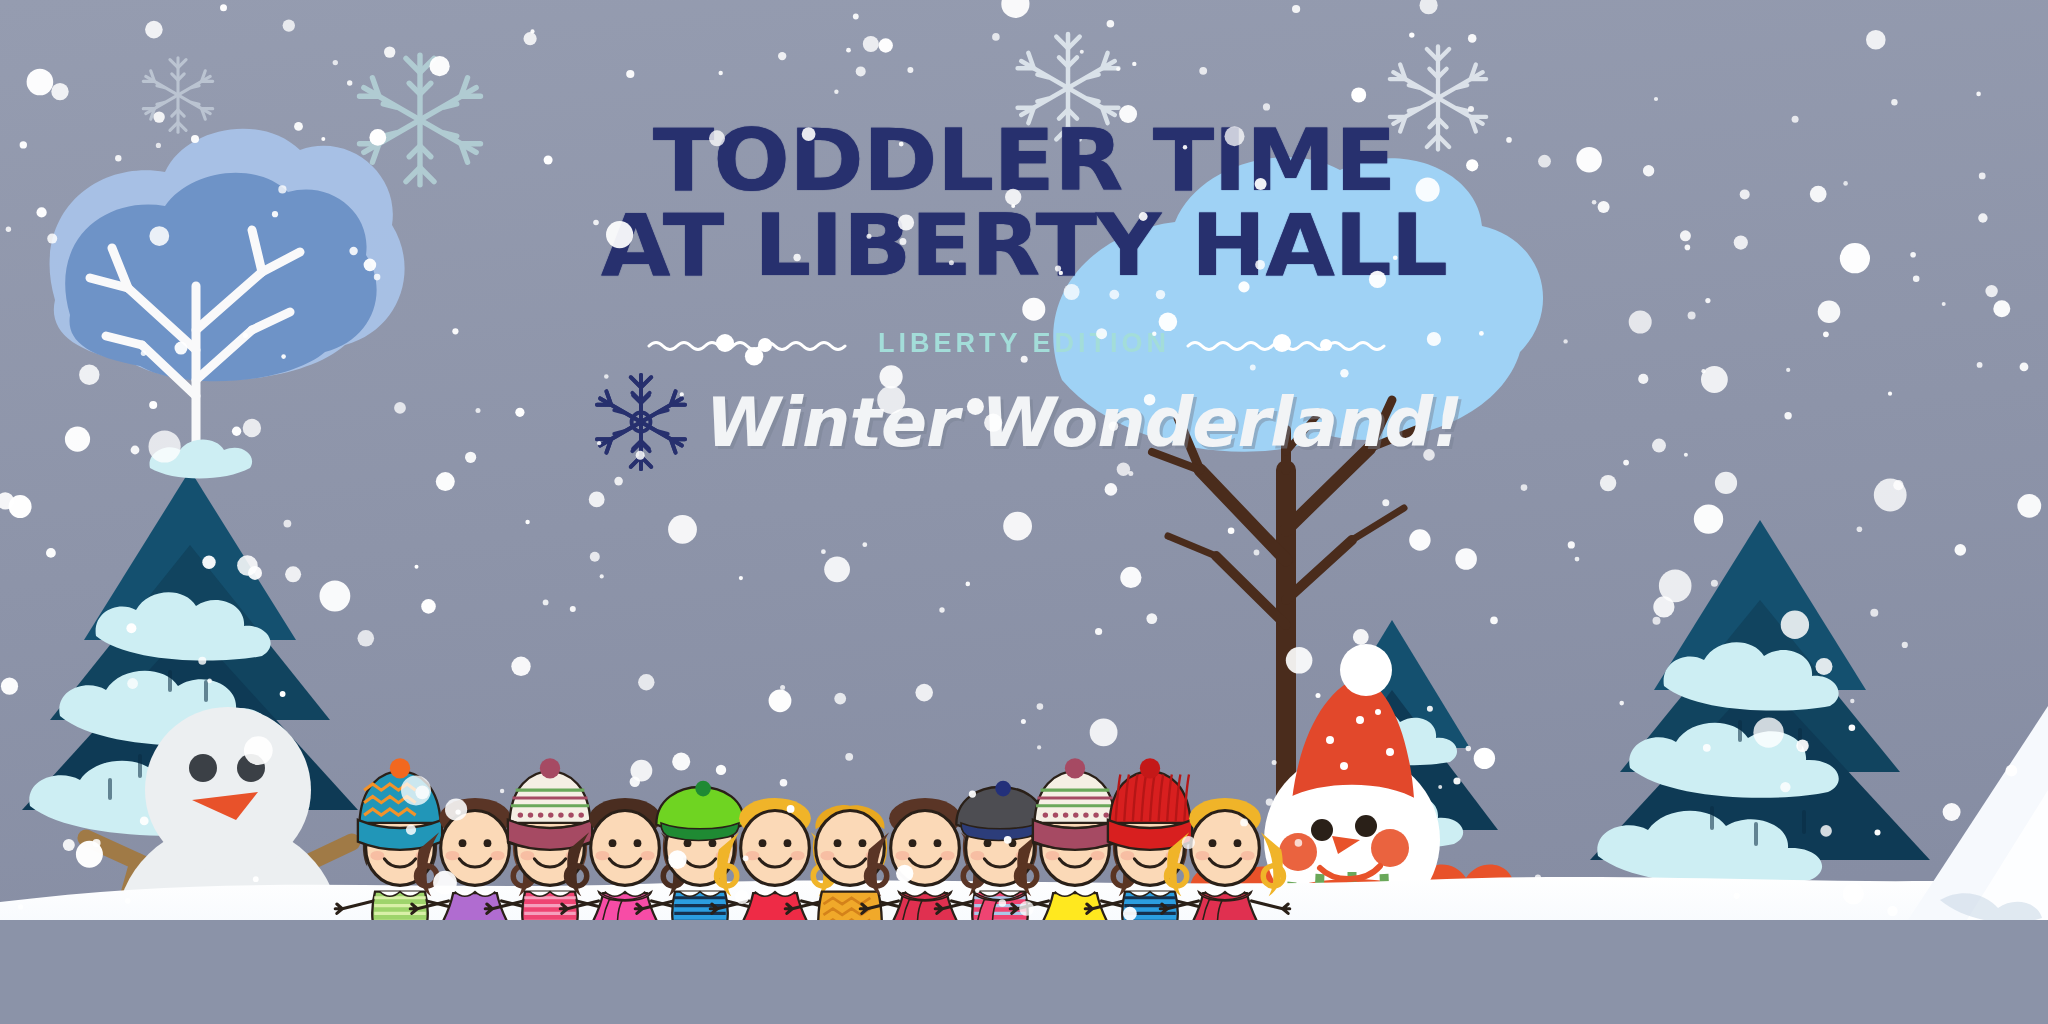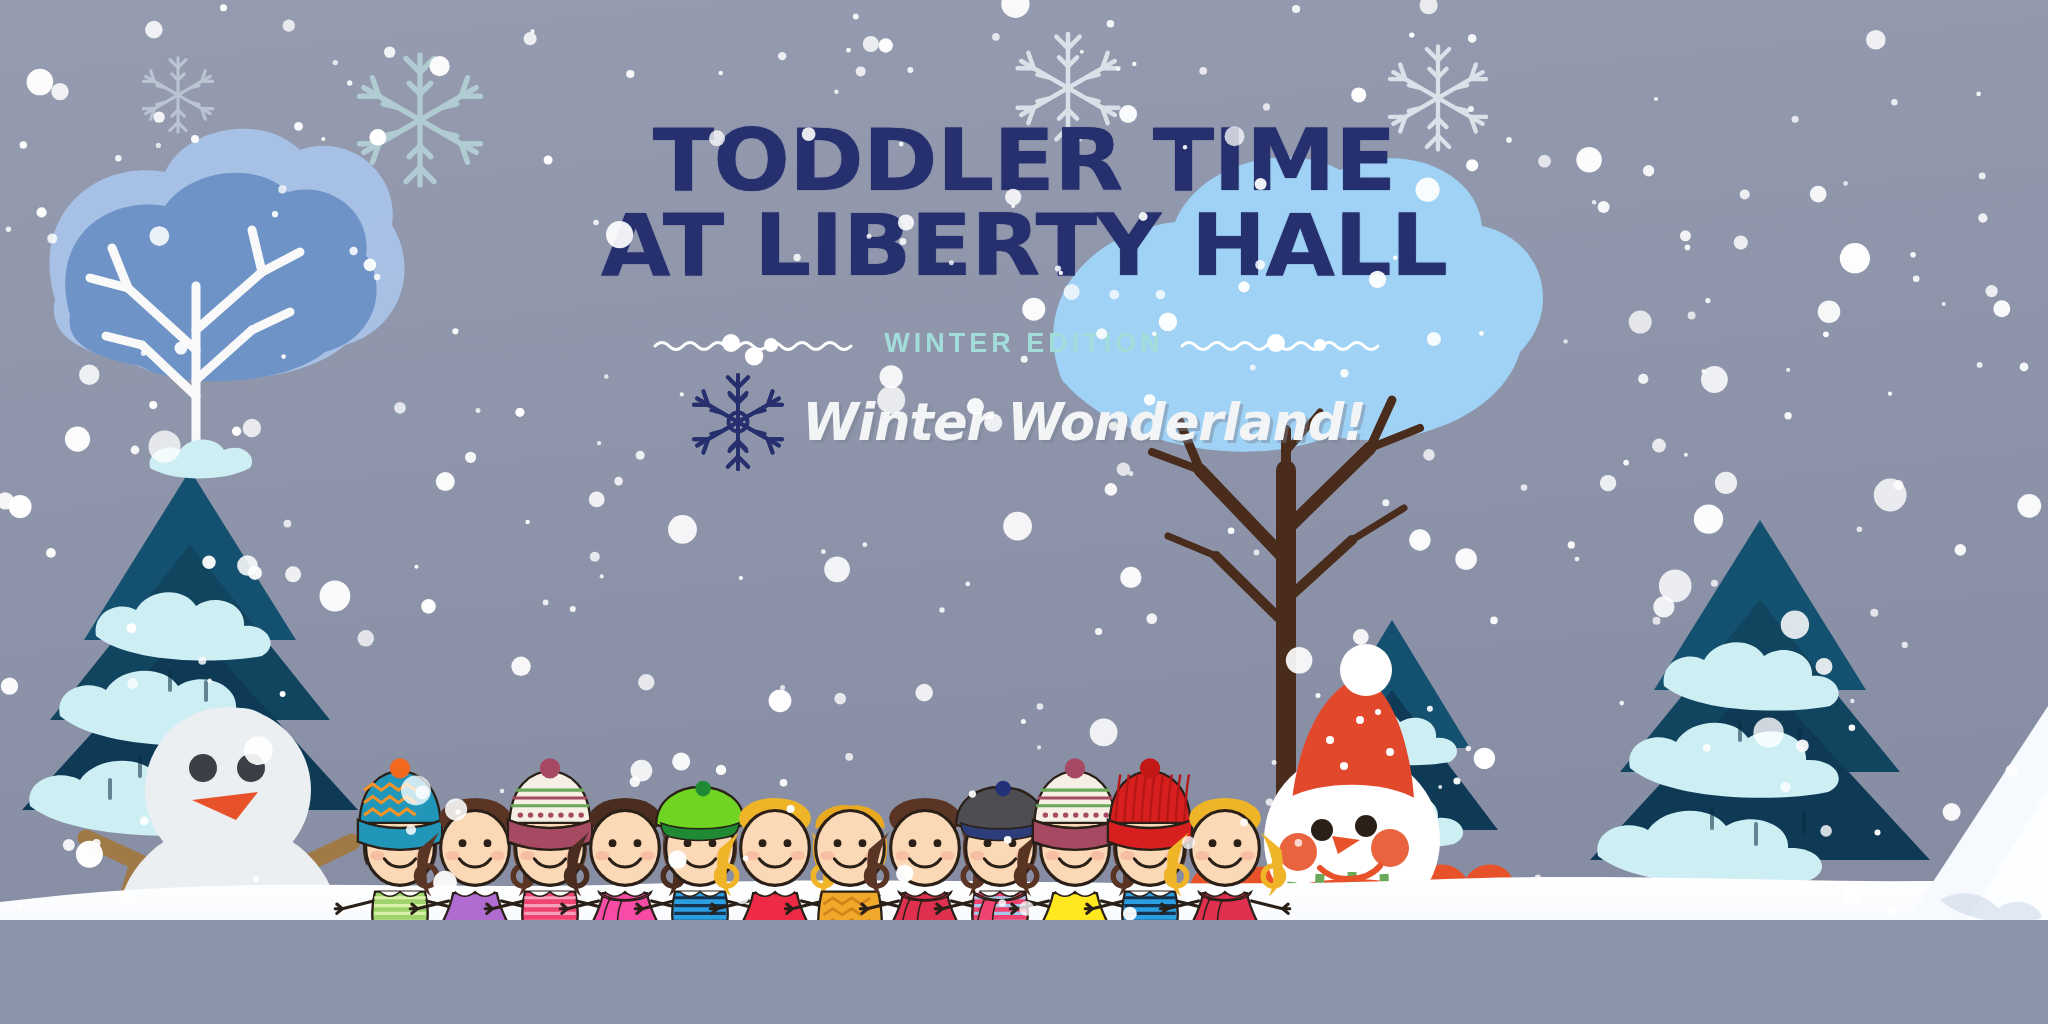--- a/index.html
+++ b/index.html
@@ -42,21 +42,21 @@
     color:#a3ddd9;
   }
   .wave{width:215px;height:20px;}
   #script-row{
     display:flex;align-items:center;justify-content:center;
     gap:10px;margin-top:8px;
   }
   #script{
     font-family:"DejaVu Sans",sans-serif;
     font-style:italic;font-weight:bold;
-    font-size:51px;color:#f2f4f6;
+    font-size:68px;color:#f2f4f6;
     letter-spacing:-1px;
     text-shadow:3px 3px 0 rgba(120,128,146,.45);
   }
   .flake-deco{flex:0 0 auto;}
 </style>
 </head>
 <body>
 
 <div id="banner">
 
@@ -922,21 +922,21 @@
       <span>TODDLER TIME</span>
       <span class="l2">AT LIBERTY HALL</span>
     </h1>
 
     <div id="eyebrow-row">
       <svg class="wave" viewBox="0 0 215 20">
         <path d="M2 12 q7 -7 14 0 t14 0 t14 0 t14 0 t14 0 t14 0 t14 0 t14 0 t14 0 t14 0 t14 0 t14 0 t14 0 t14 0" stroke="#ffffff" stroke-width="3" fill="none" stroke-linecap="round"></path>
         <circle cx="78" cy="9" r="9" fill="#ffffff"></circle>
         <circle cx="118" cy="11" r="7" fill="#ffffff"></circle>
       </svg>
-      <span id="eyebrow">WINTER EDITION</span>
+      <span id="eyebrow">LIBERTY EDITION</span>
       <svg class="wave" viewBox="0 0 215 20">
         <path d="M2 12 q7 -7 14 0 t14 0 t14 0 t14 0 t14 0 t14 0 t14 0 t14 0 t14 0 t14 0 t14 0 t14 0 t14 0 t14 0" stroke="#ffffff" stroke-width="3" fill="none" stroke-linecap="round"></path>
         <circle cx="96" cy="9" r="9" fill="#ffffff"></circle>
         <circle cx="140" cy="11" r="6" fill="#ffffff"></circle>
       </svg>
     </div>
 
     <div id="script-row">
       <svg class="flake-deco" width="110" height="110" viewBox="-70 -70 140 140">
         <use href="#sflake" stroke="#27306e" stroke-width="5"></use>

